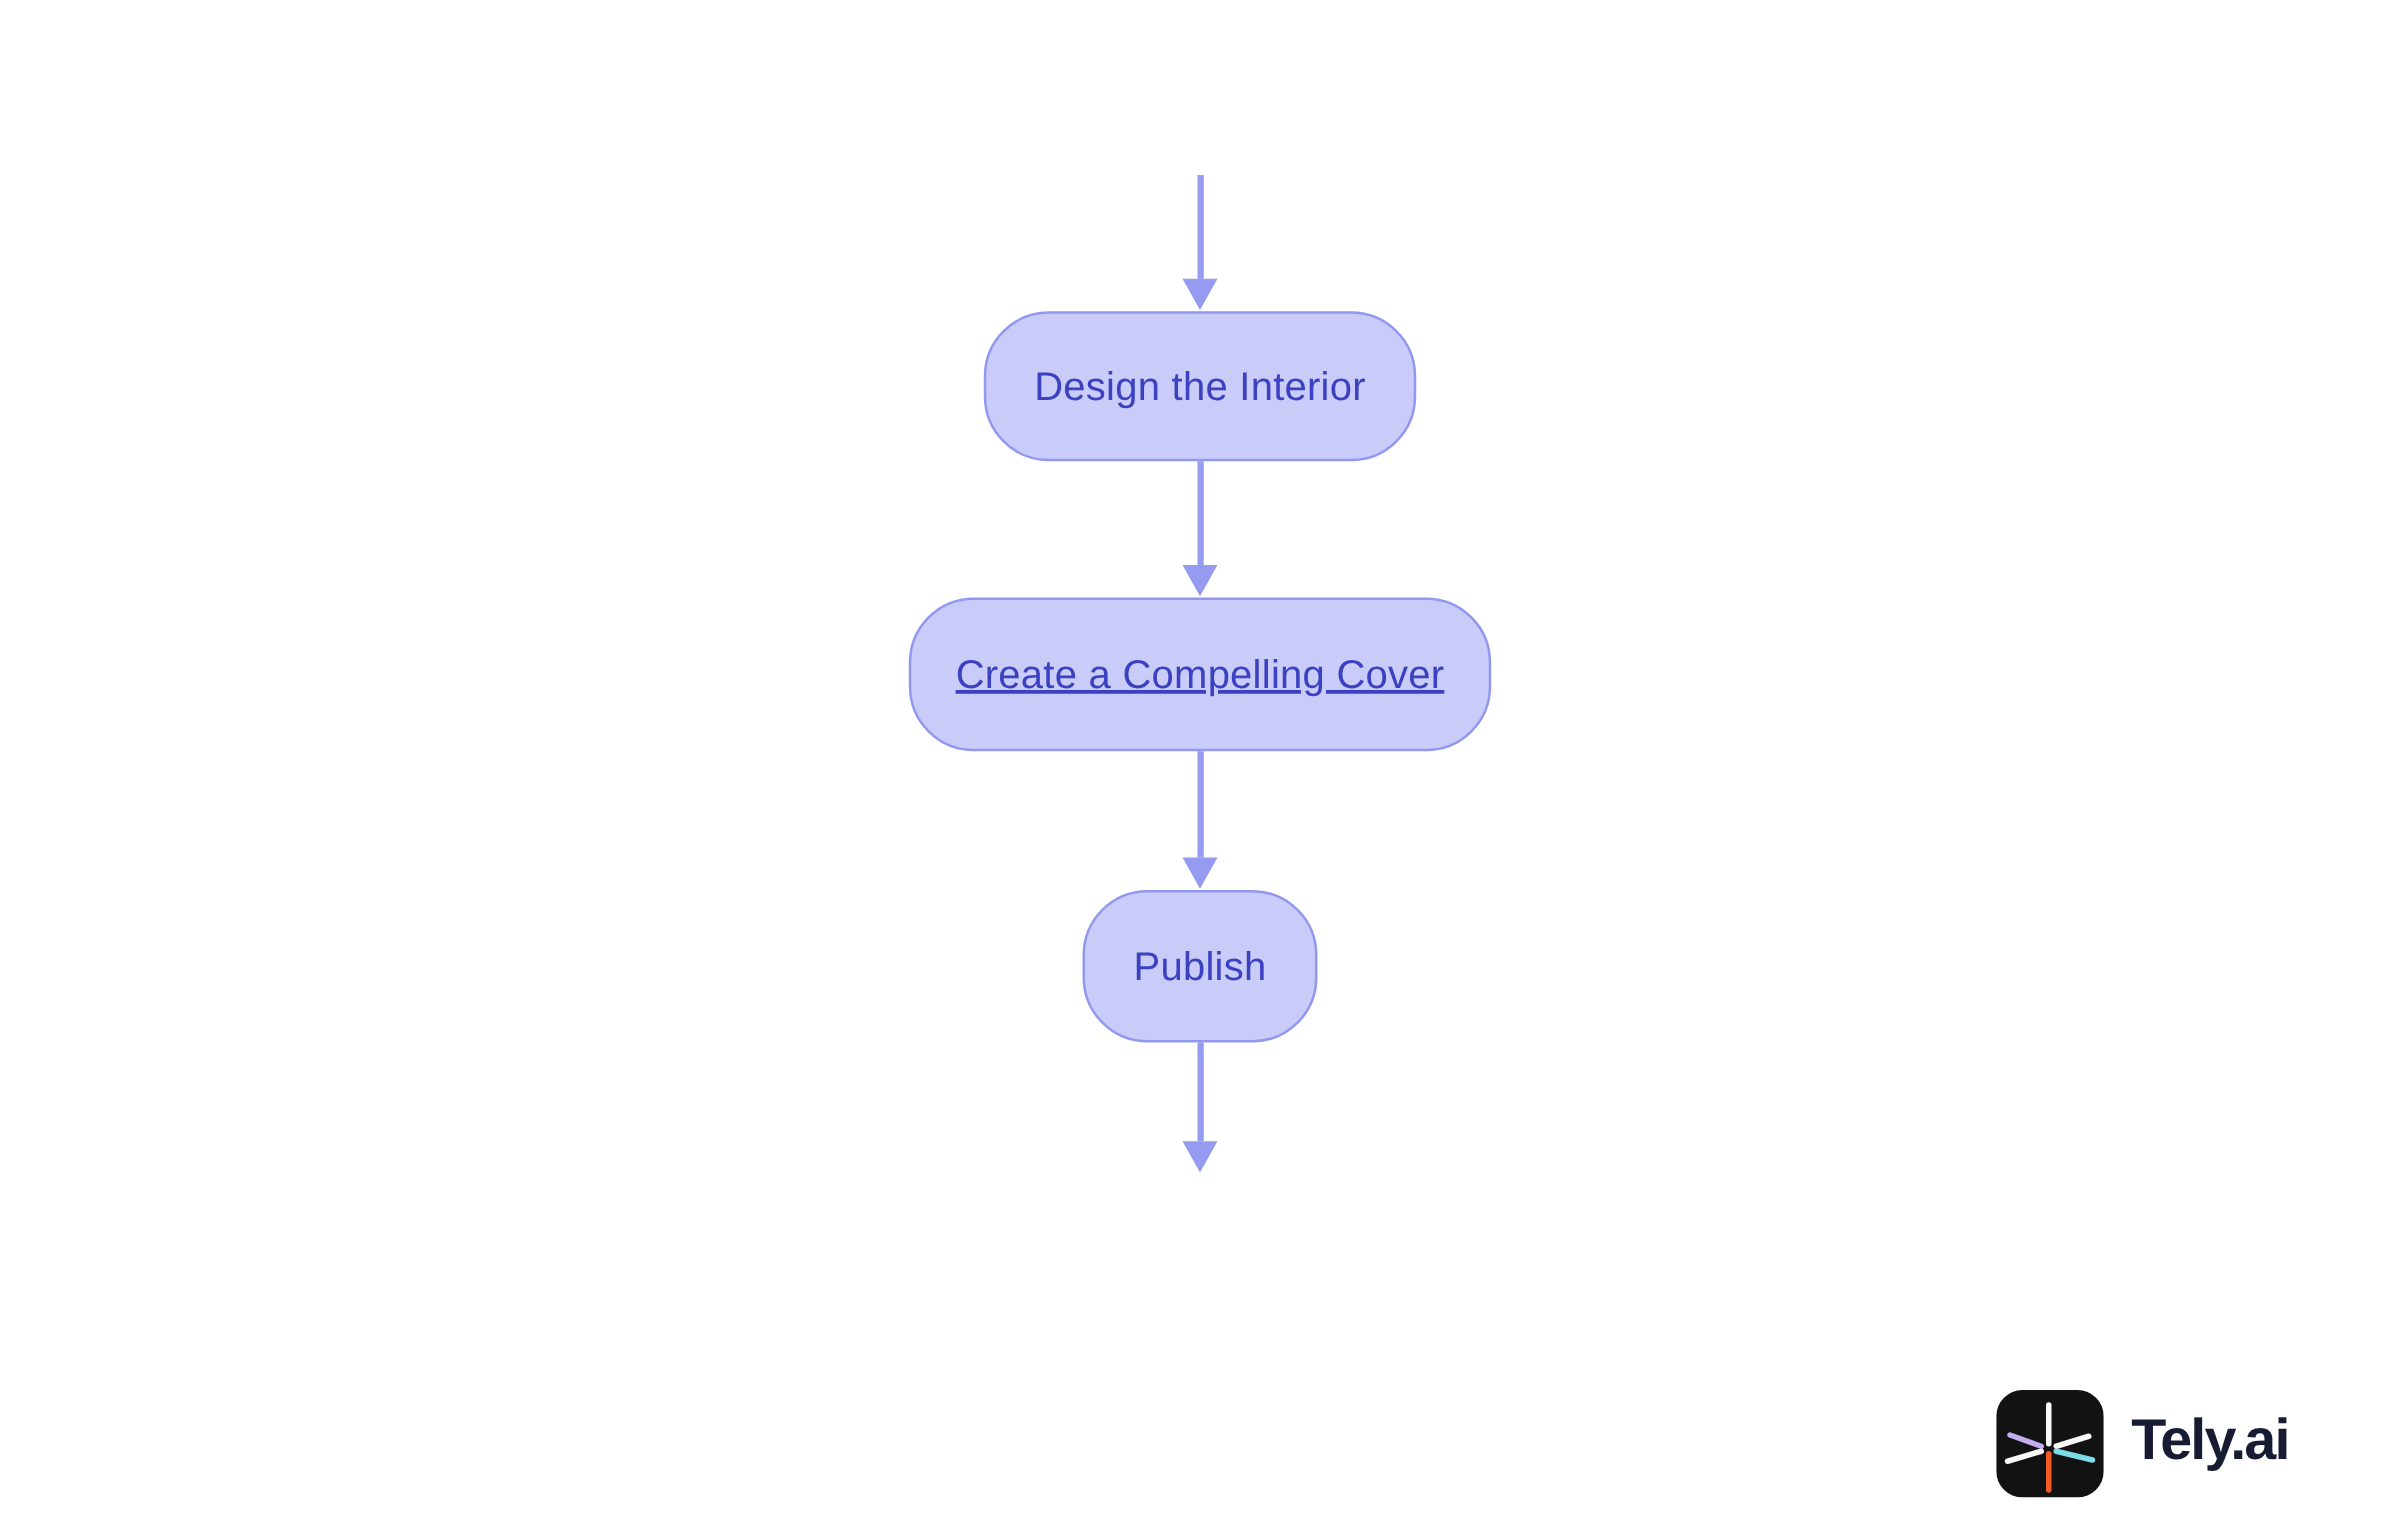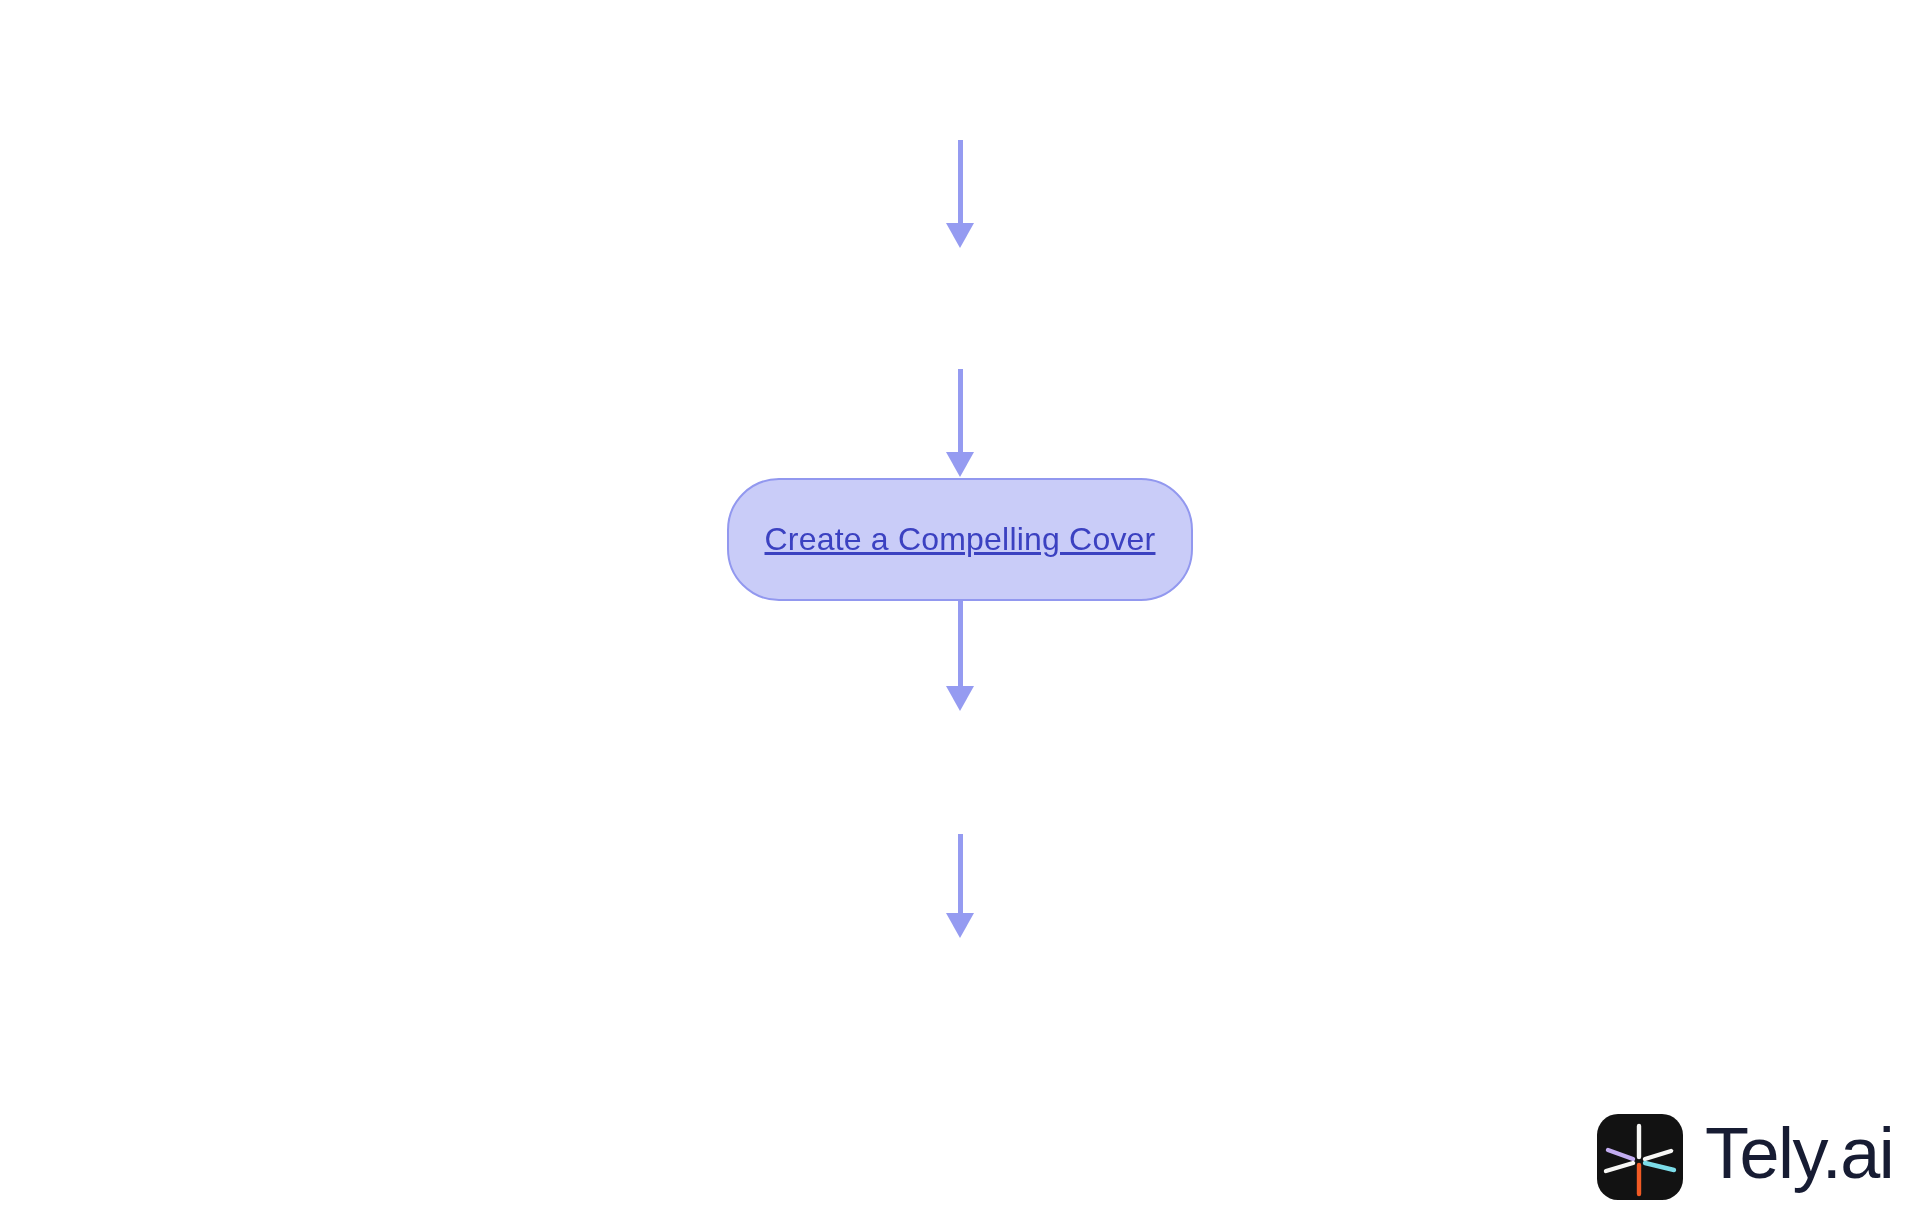--- a/index.html
+++ b/index.html
@@ -70,51 +70,57 @@
     display: flex; align-items: center;
   }
   .brand-icon {
     width: 86px; height: 86px;
     flex: 0 0 auto;
   }
   .brand-name {
     margin-left: 22px;
     padding-bottom: 8px;
     color: var(--brand_text);
-    font-size: 72px;
-    font-weight: 400;
+    font-size: 46px;
+    font-weight: 700;
     letter-spacing: -1.5px;
   }
 </style>
 </head>
 <body>
 
 <div class="canvas">
 
 
   <div class="arrow arrow-1">
     <div class="shaft"></div>
     <div class="head"></div>
   </div>
 
+  <div class="node node-2">
+    <span>Design the Interior</span>
+  </div>
 
   <div class="arrow arrow-2">
     <div class="shaft"></div>
     <div class="head"></div>
   </div>
 
   <div class="node node-3">
     <span>Create a Compelling Cover</span>
   </div>
 
   <div class="arrow arrow-3">
     <div class="shaft"></div>
     <div class="head"></div>
   </div>
 
+  <div class="node node-4">
+    <span>Publish</span>
+  </div>
 
   <div class="arrow arrow-4">
     <div class="shaft"></div>
     <div class="head"></div>
   </div>
 
 
   <div class="brand">
     <div class="brand-icon">
       <svg viewBox="0 0 86 86" width="86" height="86">

